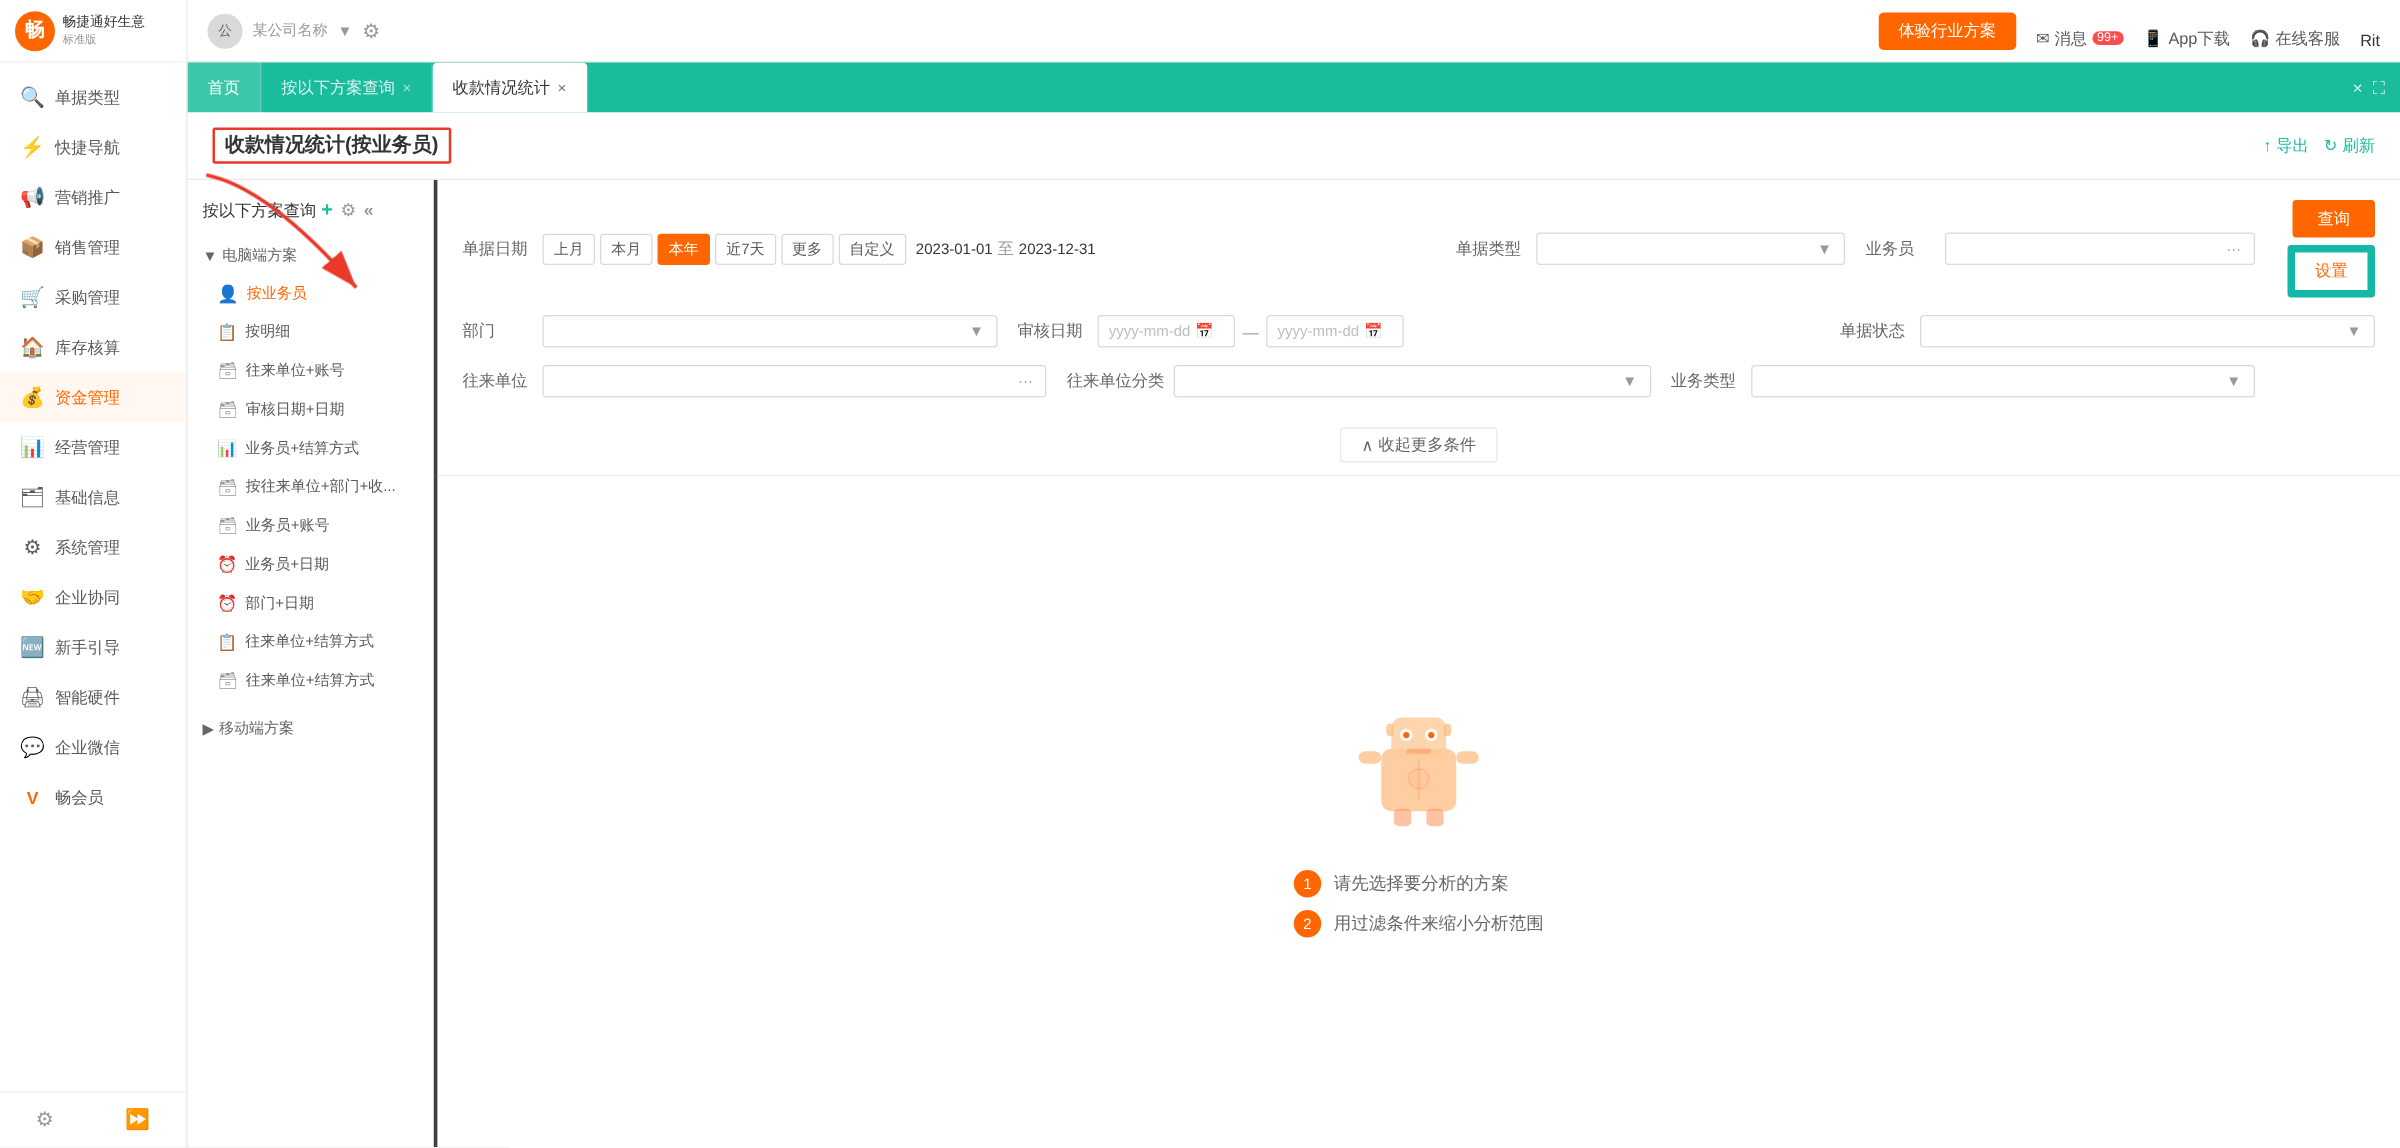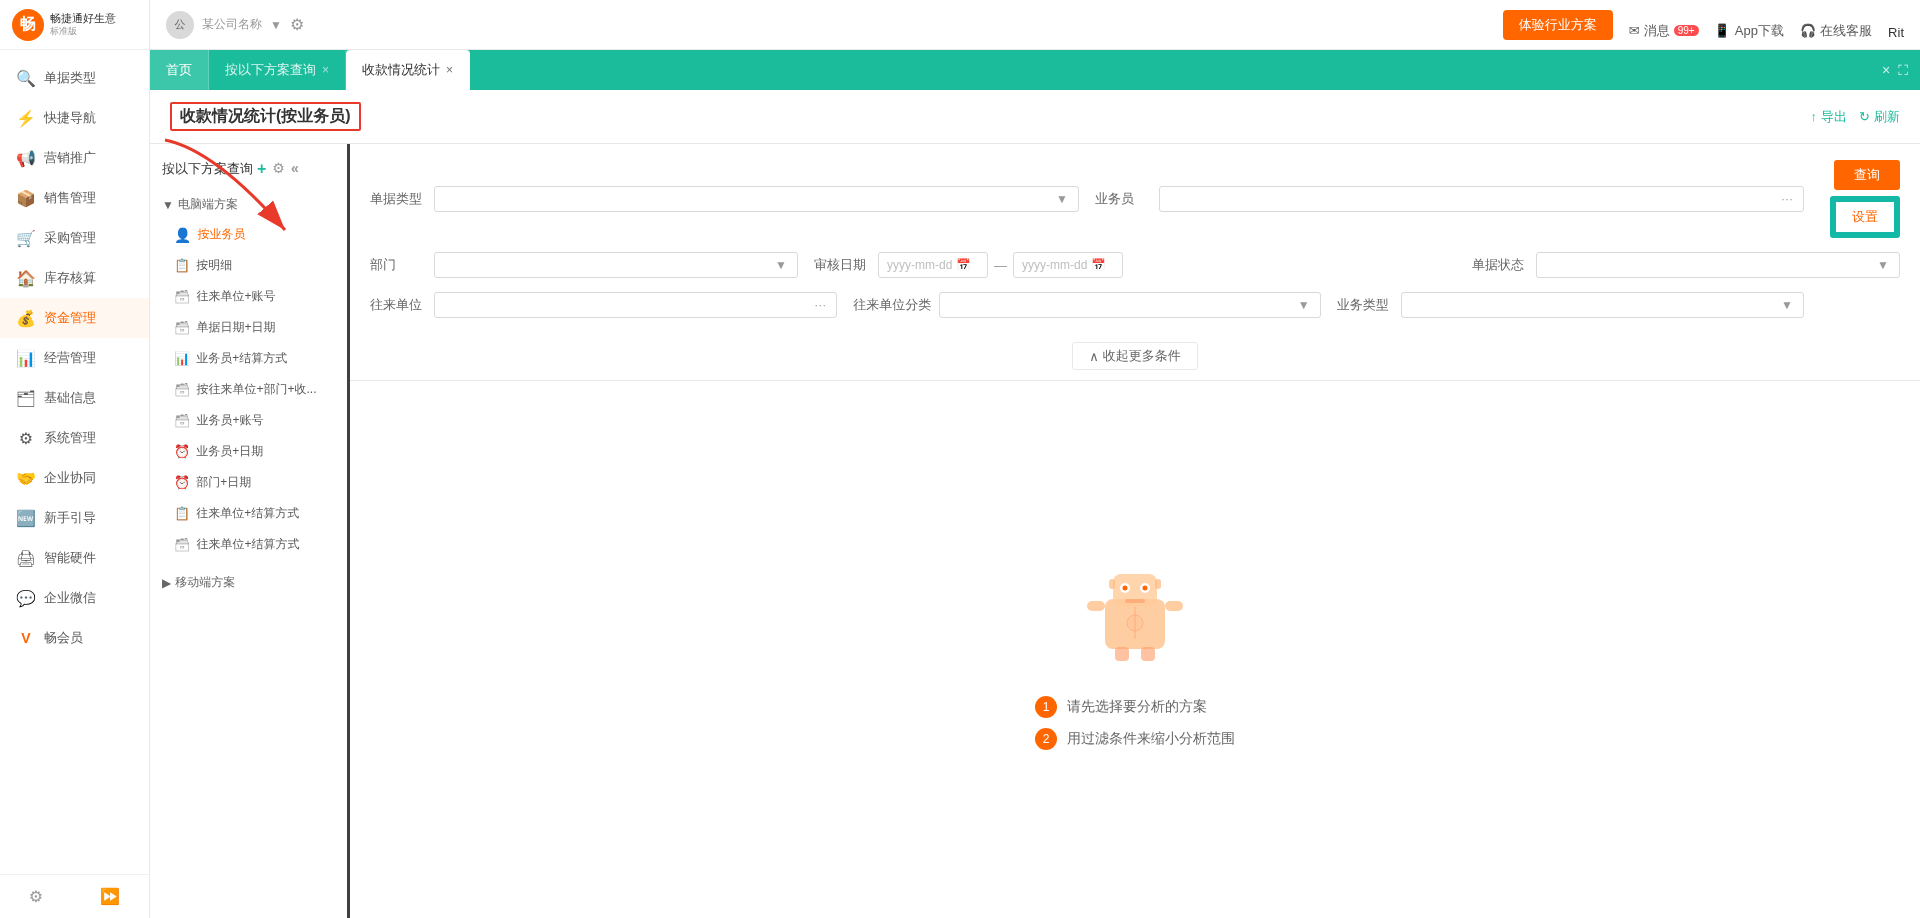--- a/index.html
+++ b/index.html
@@ -263,21 +263,21 @@
           <div class="scheme-item">
             <span class="si2" style="color:#999;">📋</span>
             <span>按明细</span>
           </div>
           <div class="scheme-item">
             <span class="si2" style="color:#999;">🗃</span>
             <span>往来单位+账号</span>
           </div>
           <div class="scheme-item">
             <span class="si2" style="color:#999;">🗃</span>
-            <span>单据日期+日期</span>
+            <span>审核日期+日期</span>
           </div>
           <div class="scheme-item">
             <span class="si2" style="color:#999;">📊</span>
             <span>业务员+结算方式</span>
           </div>
           <div class="scheme-item">
             <span class="si2" style="color:#999;">🗃</span>
             <span>按往来单位+部门+收...</span>
           </div>
           <div class="scheme-item">
@@ -308,20 +308,36 @@
             <span>移动端方案</span>
           </div>
         </div>
       </div>
 
       <div class="main-content-area">
         <div class="filter-outer">
           <div class="filter-grid">
 
             <div class="filter-grid-row">
+              <div class="fgi" style="flex:2.5;">
+                <span class="fgi-label">单据日期</span>
+                <div class="fgi-control" style="display:flex;align-items:center;gap:4px;">
+                  <button class="date-btn">上月</button>
+                  <button class="date-btn">本月</button>
+                  <button class="date-btn active">本年</button>
+                  <button class="date-btn">近7天</button>
+                  <button class="date-btn">更多</button>
+                  <button class="date-btn">自定义</button>
+                  <div style="display:flex;align-items:center;gap:4px;margin-left:4px;">
+                    <span style="font-size:12px;color:#333;">2023-01-01</span>
+                    <span style="color:#999;">至</span>
+                    <span style="font-size:12px;color:#333;">2023-12-31</span>
+                  </div>
+                </div>
+              </div>
               <div class="fgi" style="flex:1;">
                 <span class="fgi-label">单据类型</span>
                 <div class="fgi-control input-box" style="min-width:160px;">
                   <span class="ph"></span>
                   <span style="color:#999;">▼</span>
                 </div>
               </div>
               <div class="fgi" style="flex:1;">
                 <span class="fgi-label">业务员</span>
                 <div class="fgi-control input-box" style="min-width:140px;">

